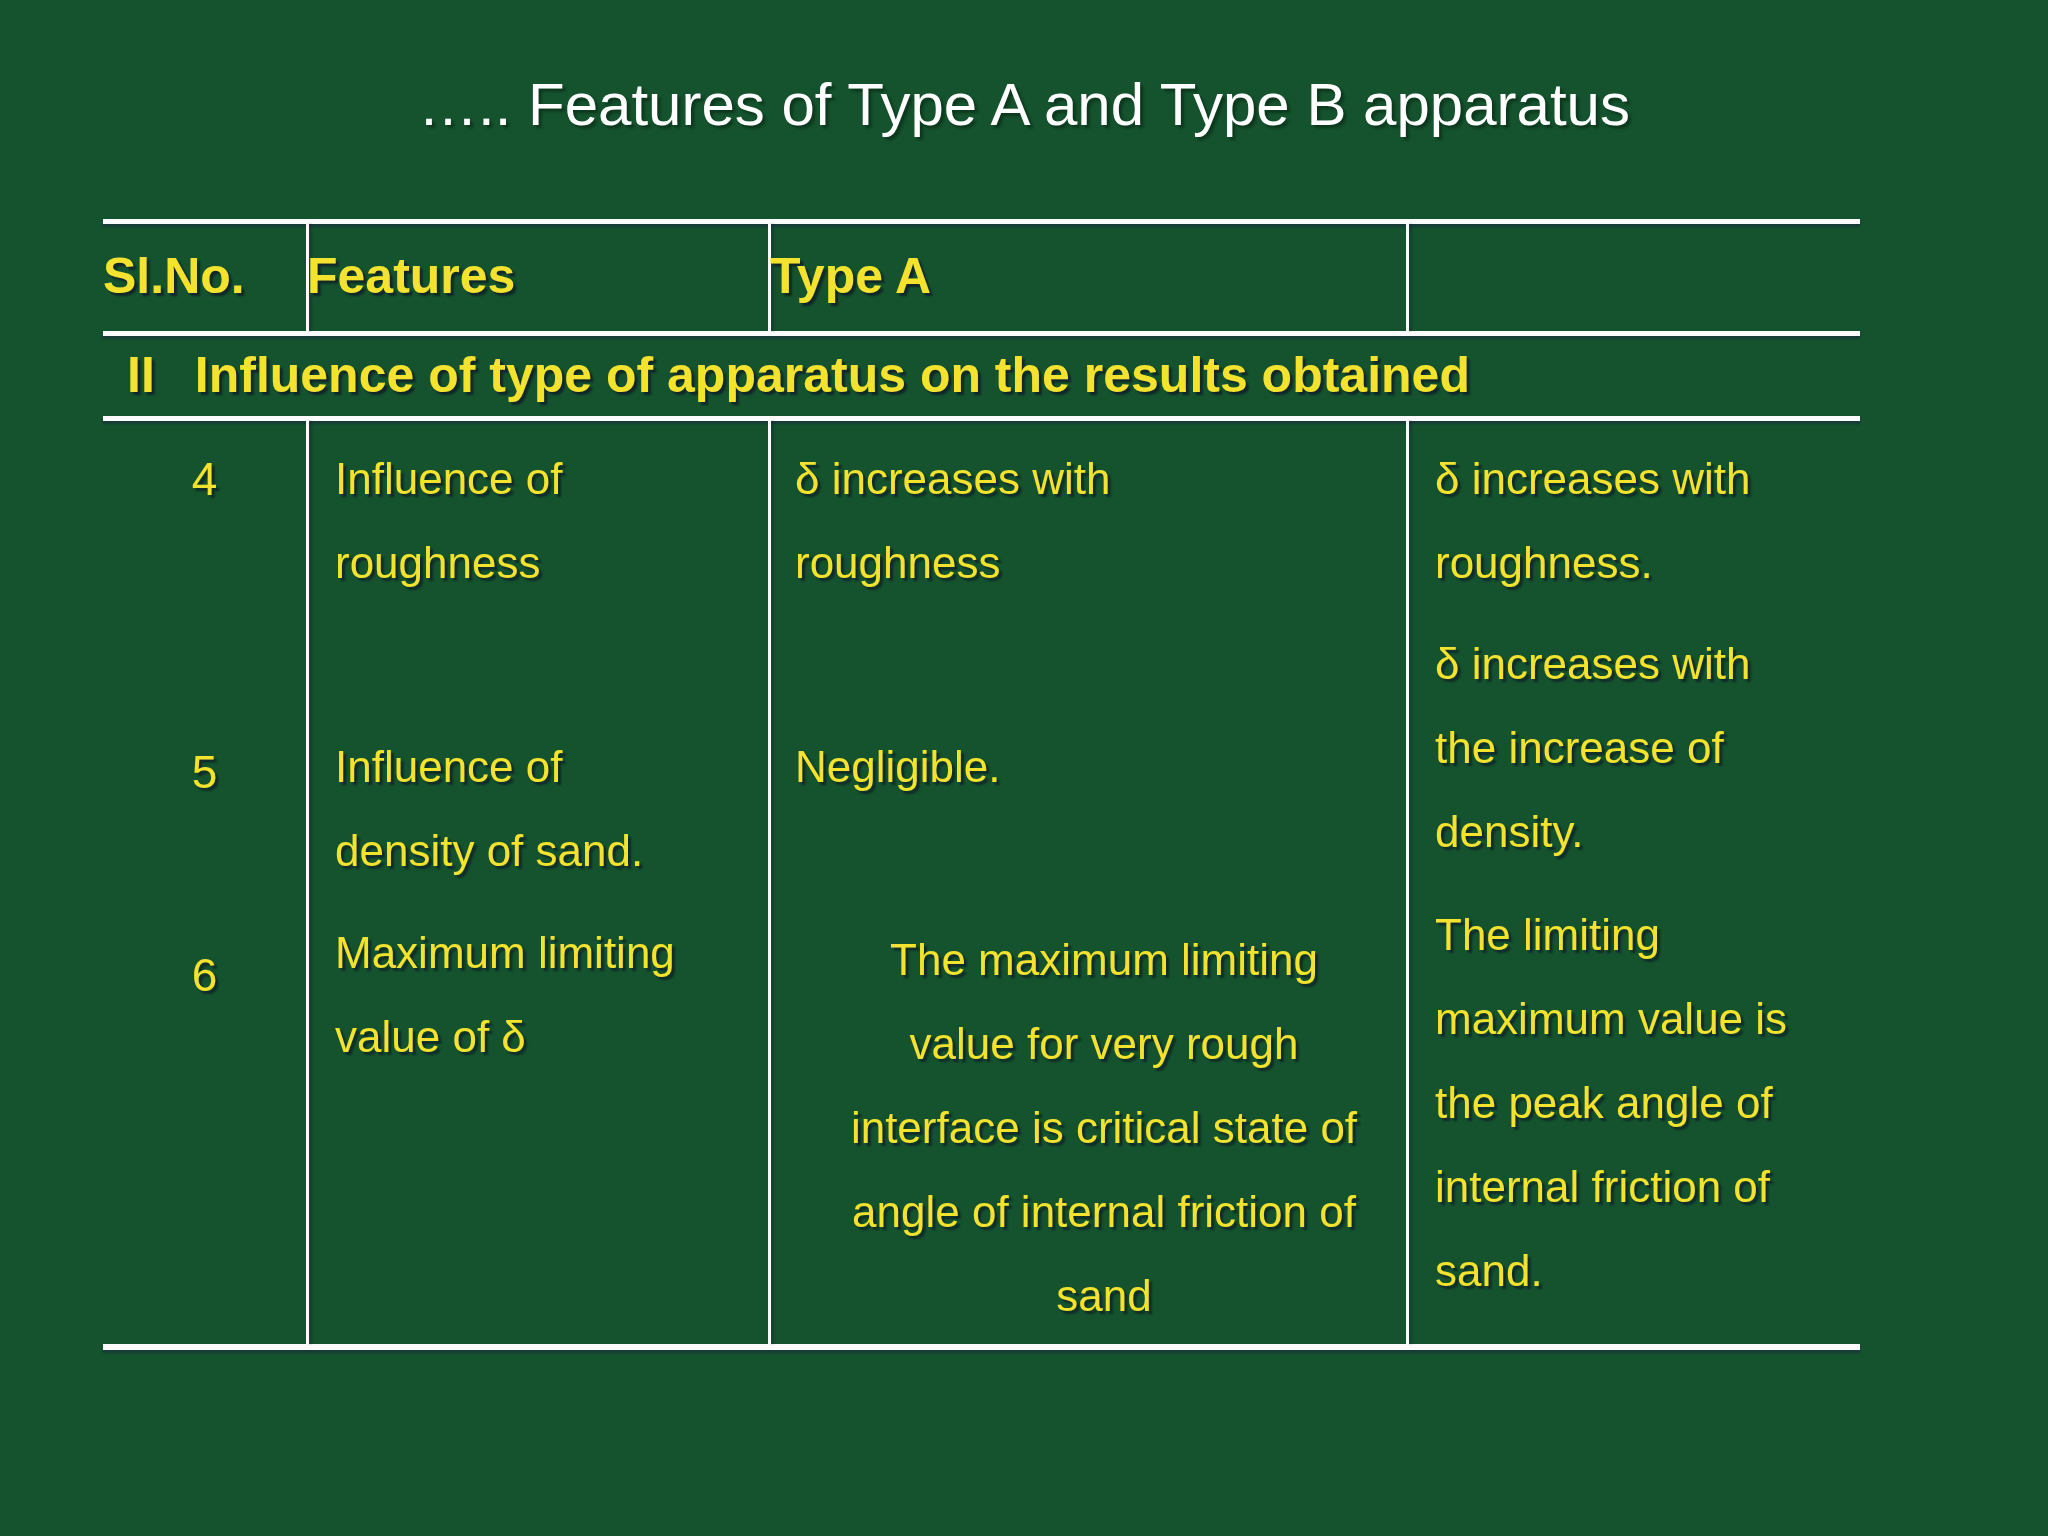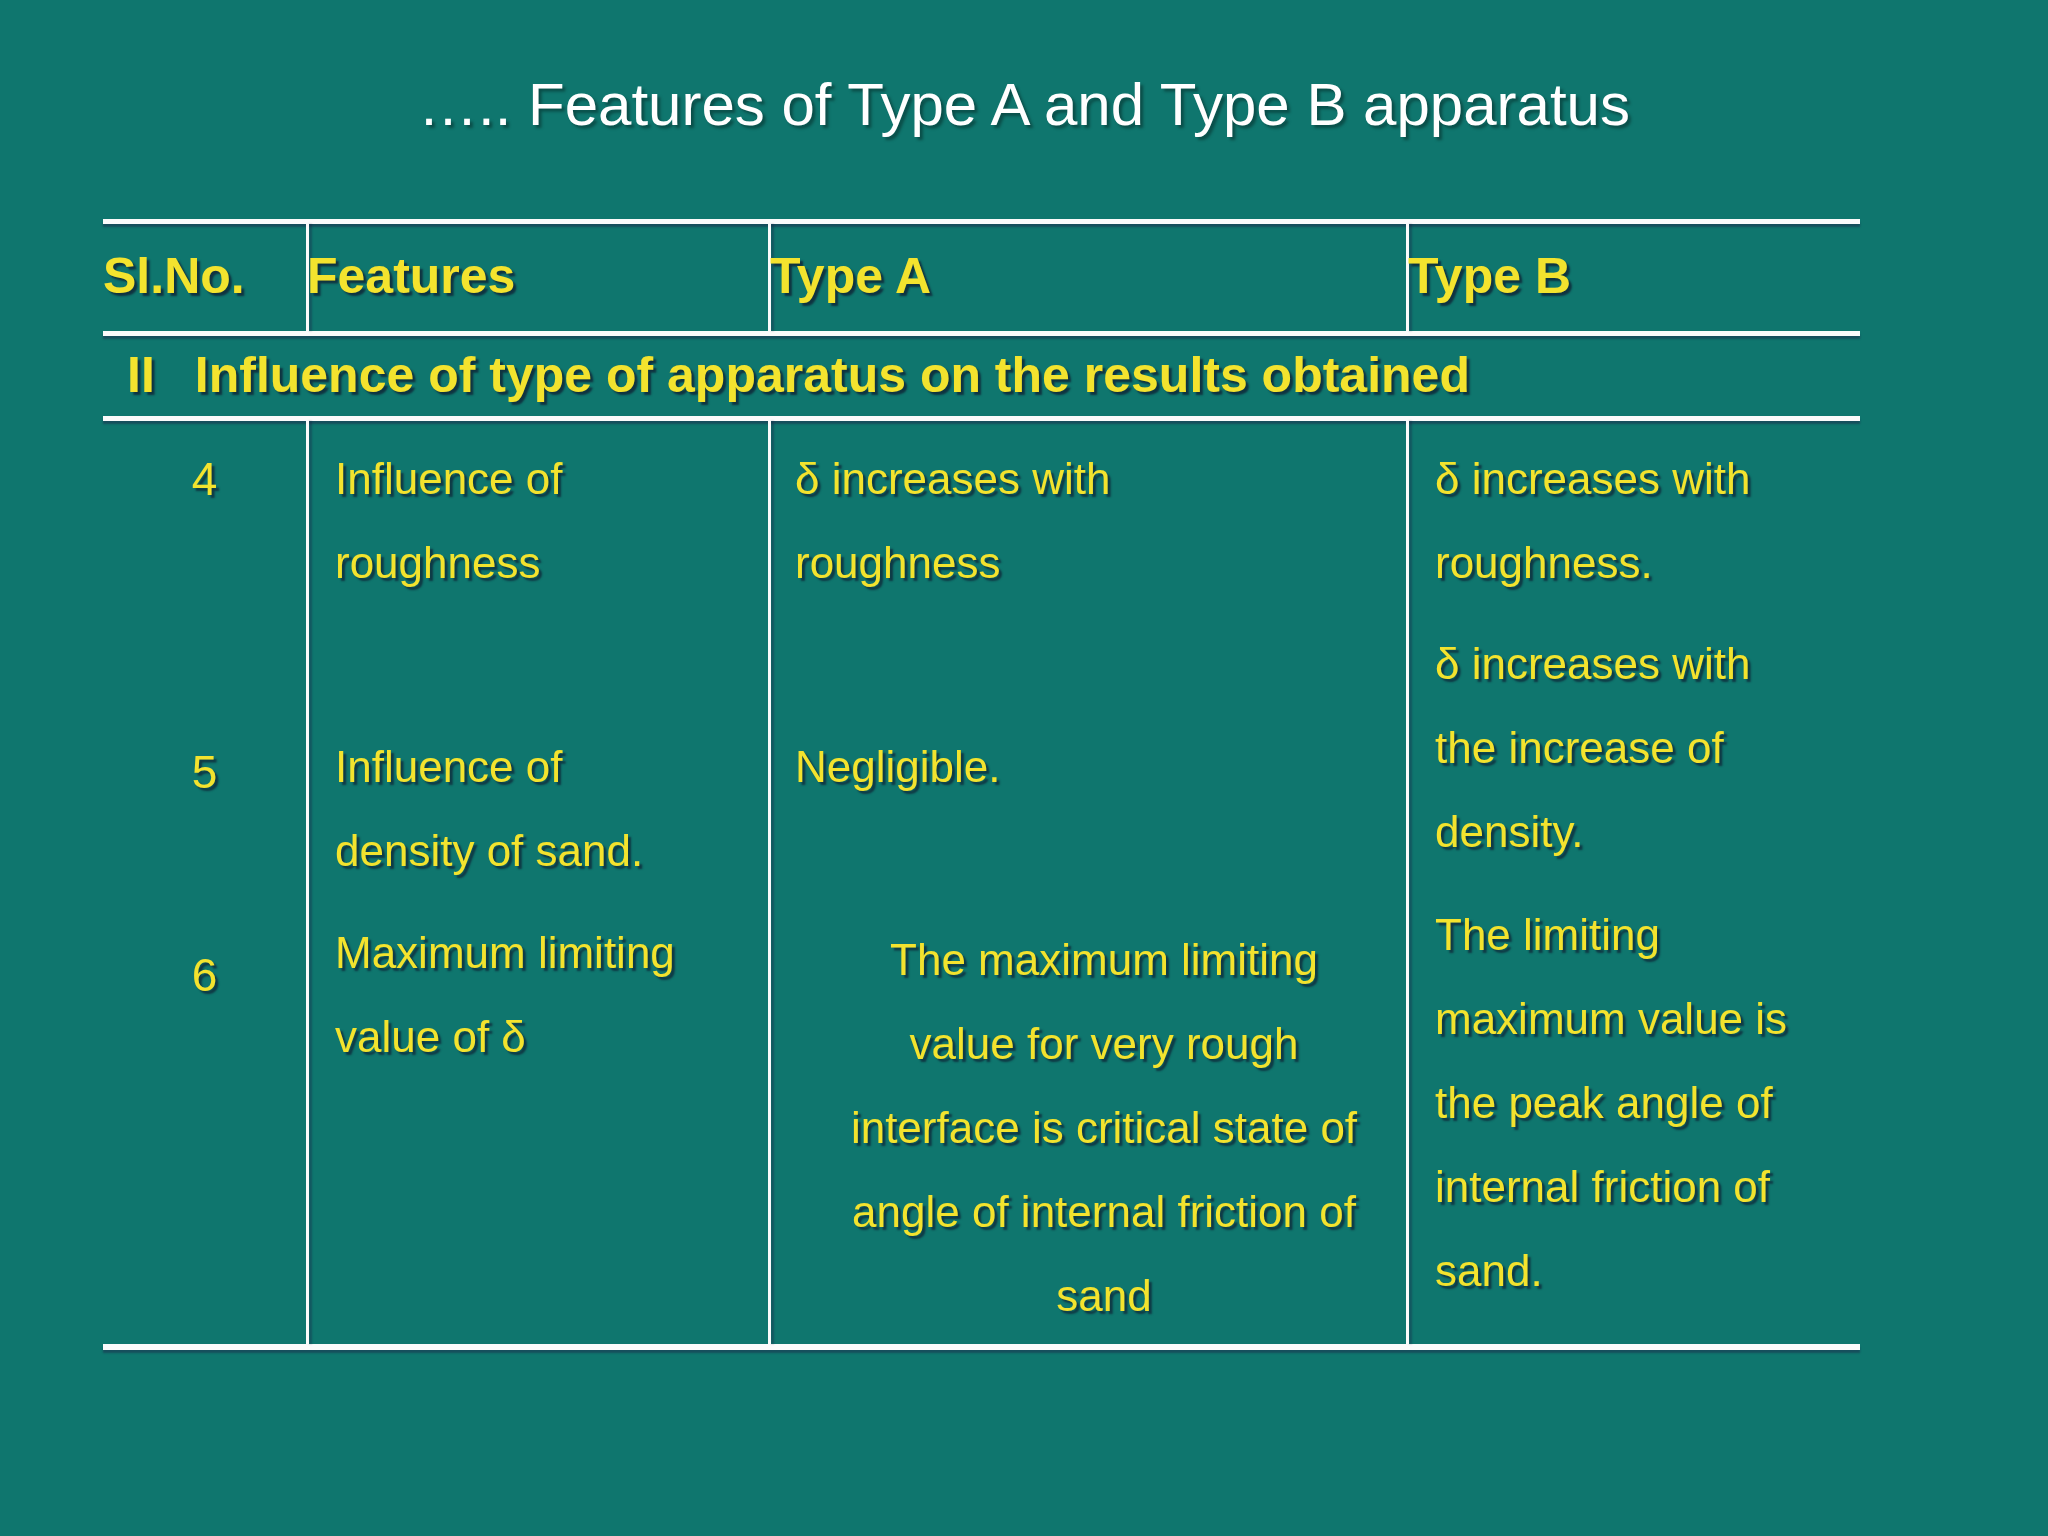--- a/index.html
+++ b/index.html
@@ -1,19 +1,19 @@
 <!DOCTYPE html>
 <html><head>
 <meta charset="utf-8">
 <style>
   html,body{margin:0;padding:0;background:#000;}
   .slide{
     position:relative;
     width:2048px;height:1536px;
-    background:#0f766e;
+    background:#14532d;
     overflow:hidden;
     font-family:"Liberation Sans","DejaVu Sans",sans-serif;
   }
   
   .title{
     position:absolute;top:72px;left:0;width:100%;
     text-align:center;
     color:#ffffff;
     font-size:60px;line-height:66px;
     text-shadow:3px 3px 3px rgba(0,0,0,0.35);
@@ -94,21 +94,20 @@
   <div class="vline v-head vx-1"></div>
   <div class="vline v-head vx-2"></div>
   <div class="vline v-head vx-3"></div>
   <div class="vline v-body vx-1"></div>
   <div class="vline v-body vx-2"></div>
   <div class="vline v-body vx-3"></div>
 
   <div class="th th-1">Sl.No.</div>
   <div class="th th-3">Type A</div>
   <div class="th th-2">Features</div>
-  <div class="th th-4">Type B</div>
 
   <div class="section">
     <span class="numeral">II</span>
     <span class="label">Influence of type of apparatus on the results obtained</span>
   </div>
 
   <div class="col col-no">
     <div class="para num no-1">4</div>
     <div class="para num no-2">5</div>
     <div class="para num no-3">6</div>

